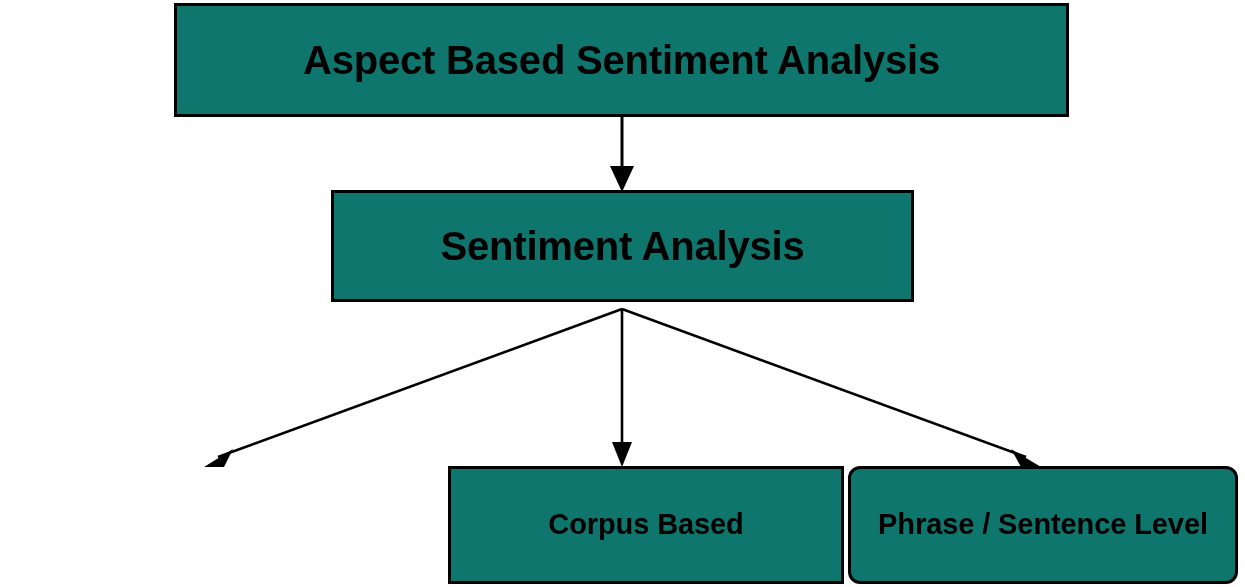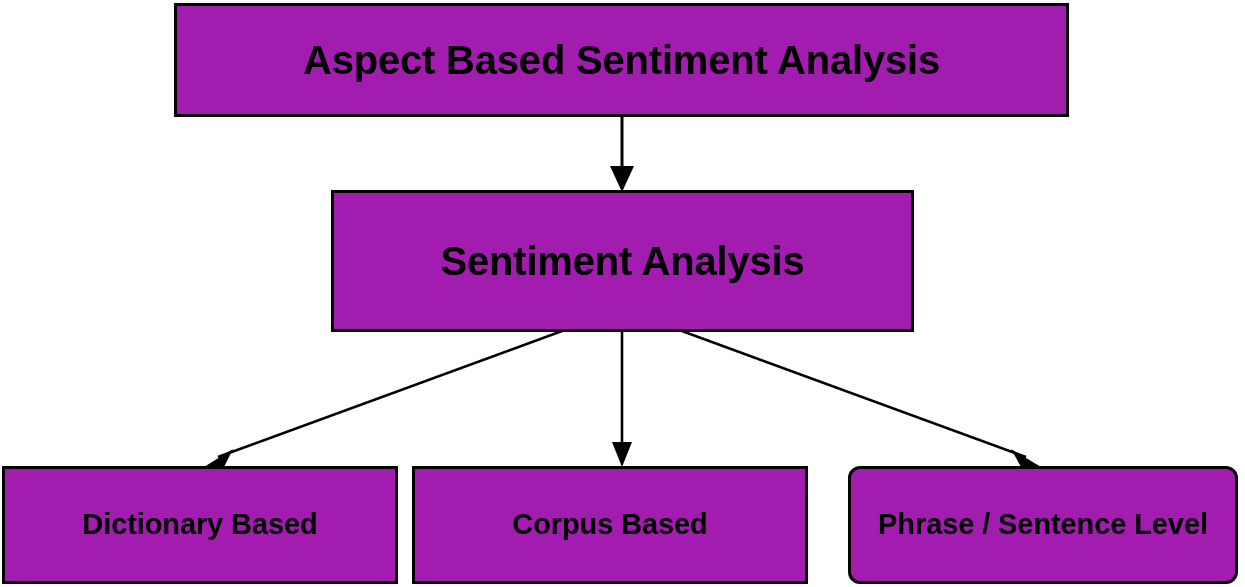--- a/index.html
+++ b/index.html
@@ -13,21 +13,21 @@
   #canvas {
     position: relative;
     width: 1245px;
     height: 587px;
     background: #ffffff;
     overflow: hidden;
   }
   .node {
     position: absolute;
     box-sizing: border-box;
-    background: #a21caf;
+    background: #0f766e;
     border: 3px solid #000000;
     display: flex;
     align-items: center;
     justify-content: center;
     text-align: center;
     color: #000000;
     font-weight: bold;
     line-height: 1.1;
     z-index: 2;
   }
@@ -36,32 +36,32 @@
     top: 3px;
     width: 895px;
     height: 114px;
     font-size: 40px;
     letter-spacing: -0.2px;
   }
   .node-level2 {
     left: 331px;
     top: 190px;
     width: 583px;
-    height: 142px;
+    height: 112px;
     font-size: 40px;
     letter-spacing: -0.2px;
   }
   .node-leaf {
     top: 466px;
     height: 118px;
     font-size: 29px;
     letter-spacing: -0.1px;
   }
   .node-leaf-1 { left: 2px;   width: 396px; }
-  .node-leaf-2 { left: 412px; width: 396px; }
+  .node-leaf-2 { left: 448px; width: 396px; }
   .node-leaf-3 { left: 848px; width: 390px; border-radius: 12px; }
   .node-label {
     display: block;
     padding: 0 6px;
     white-space: nowrap;
   }
   #edges {
     position: absolute;
     left: 0;
     top: 0;
@@ -100,23 +100,20 @@
   </svg>
 
   <div class="node node-root">
     <span class="node-label">Aspect Based Sentiment Analysis</span>
   </div>
 
   <div class="node node-level2">
     <span class="node-label">Sentiment Analysis</span>
   </div>
 
-  <div class="node node-leaf node-leaf-1">
-    <span class="node-label">Dictionary Based</span>
-  </div>
 
   <div class="node node-leaf node-leaf-2">
     <span class="node-label">Corpus Based</span>
   </div>
 
   <div class="node node-leaf node-leaf-3">
     <span class="node-label">Phrase / Sentence Level</span>
   </div>
 
 </div>

